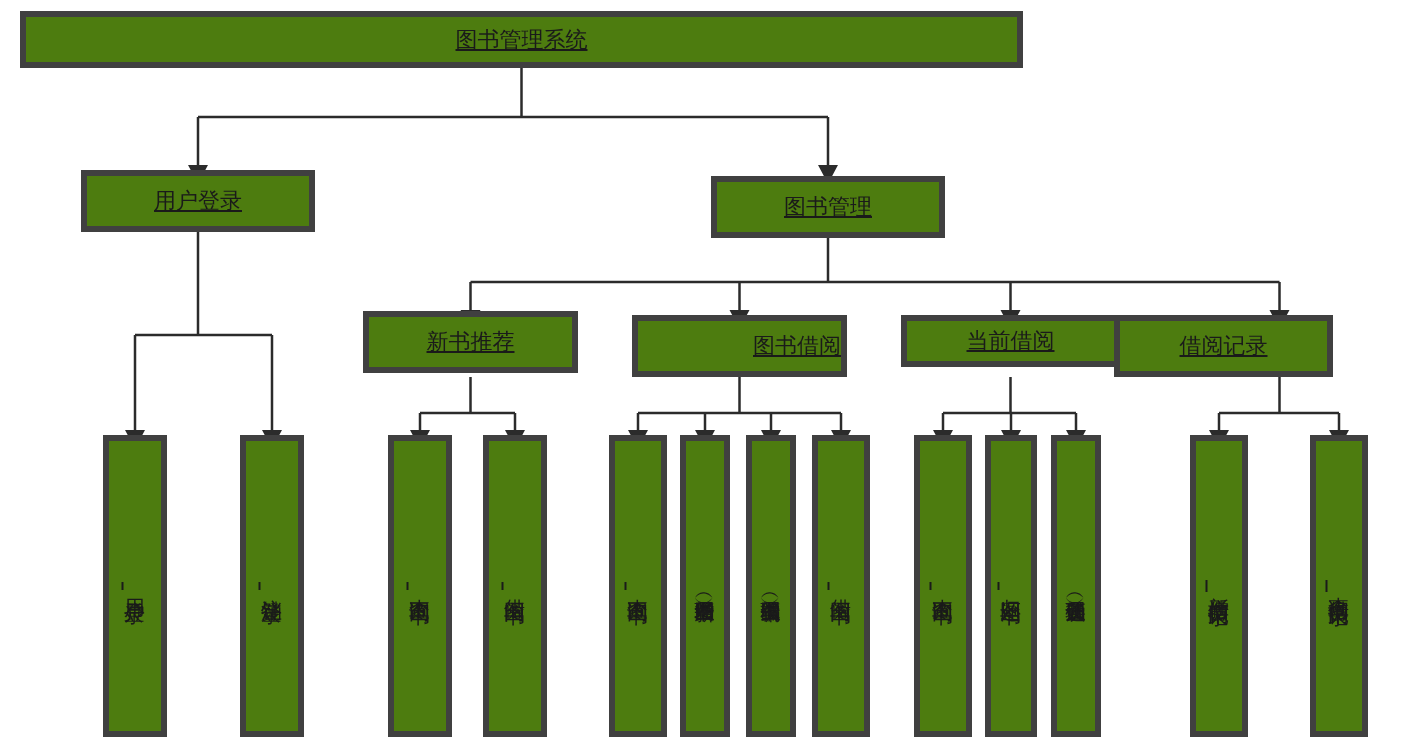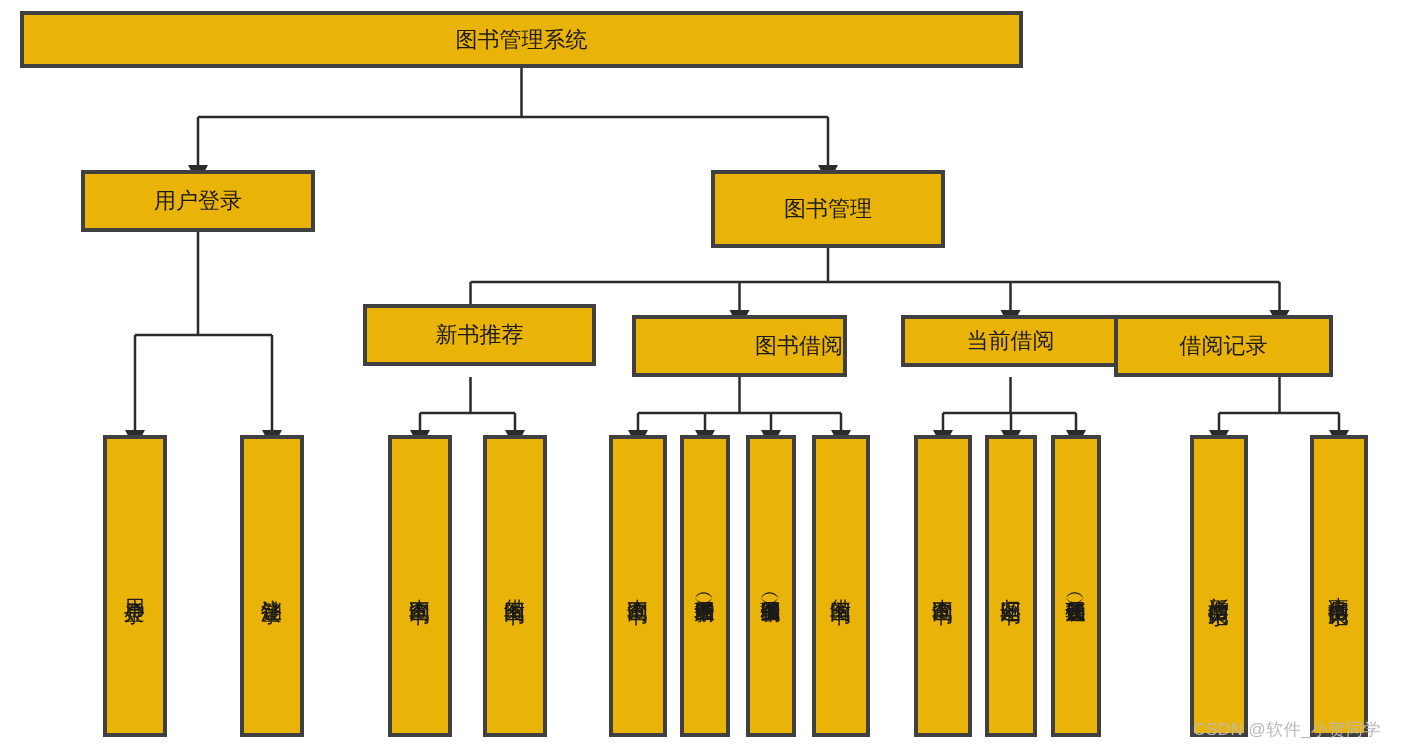--- a/index.html
+++ b/index.html
@@ -20,26 +20,27 @@
   svg#edges {
     position: absolute;
     left: 0;
     top: 0;
     width: 1405px;
     height: 747px;
   }
   .node {
     position: absolute;
     box-sizing: border-box;
-    border: 4px solid #404040;
-    background: #eab308;
+    border: 6px solid #404040;
+    background: #4d7c0f;
     display: flex;
     align-items: center;
     justify-content: center;
     color: #1a1a1a;
+    text-decoration: underline;
   }
   .node-label {
     display: block;
     text-align: center;
     line-height: 1.18;
     white-space: nowrap;
   }
   .node.horizontal .node-label {
     writing-mode: horizontal-tb;
     font-size: 22px;
@@ -116,24 +117,24 @@
       </g>
   </svg>
 
   <div id="nodes-layer">
       <div class="node horizontal" style="left: 20px; top: 11px; width: 1003px; height: 57px;">
         <span class="node-label">图书管理系统</span>
       </div>
       <div class="node horizontal" style="left: 81px; top: 170px; width: 234px; height: 62px;">
         <span class="node-label">用户登录</span>
       </div>
-      <div class="node horizontal" style="left: 711px; top: 170px; width: 234px; height: 78px;">
+      <div class="node horizontal" style="left: 711px; top: 176px; width: 234px; height: 62px;">
         <span class="node-label">图书管理</span>
       </div>
-      <div class="node horizontal" style="left: 363px; top: 304px; width: 233px; height: 62px;">
+      <div class="node horizontal" style="left: 363px; top: 311px; width: 215px; height: 62px;">
         <span class="node-label">新书推荐</span>
       </div>
       <div class="node horizontal" style="left: 632px; top: 315px; width: 215px; height: 62px; justify-content: flex-end;">
         <span class="node-label">图书借阅</span>
       </div>
       <div class="node horizontal" style="left: 901px; top: 315px; width: 219px; height: 52px;">
         <span class="node-label">当前借阅</span>
       </div>
       <div class="node horizontal" style="left: 1114px; top: 315px; width: 219px; height: 62px;">
         <span class="node-label">借阅记录</span>
@@ -172,15 +173,14 @@
         <span class="node-label">确认归还（管理员）</span>
       </div>
       <div class="node vertical" style="left: 1190px; top: 435px; width: 58px; height: 302px;">
         <span class="node-label">新增借阅记录</span>
       </div>
       <div class="node vertical" style="left: 1310px; top: 435px; width: 58px; height: 302px;">
         <span class="node-label">查询借阅记录</span>
       </div>
     </div>
 
-  <div class="watermark" style="left: 1193px; top: 718px; color: rgb(185, 185, 185);">CSDN @软件_小贺同学</div>
 
 </div>
 
 </body></html>

